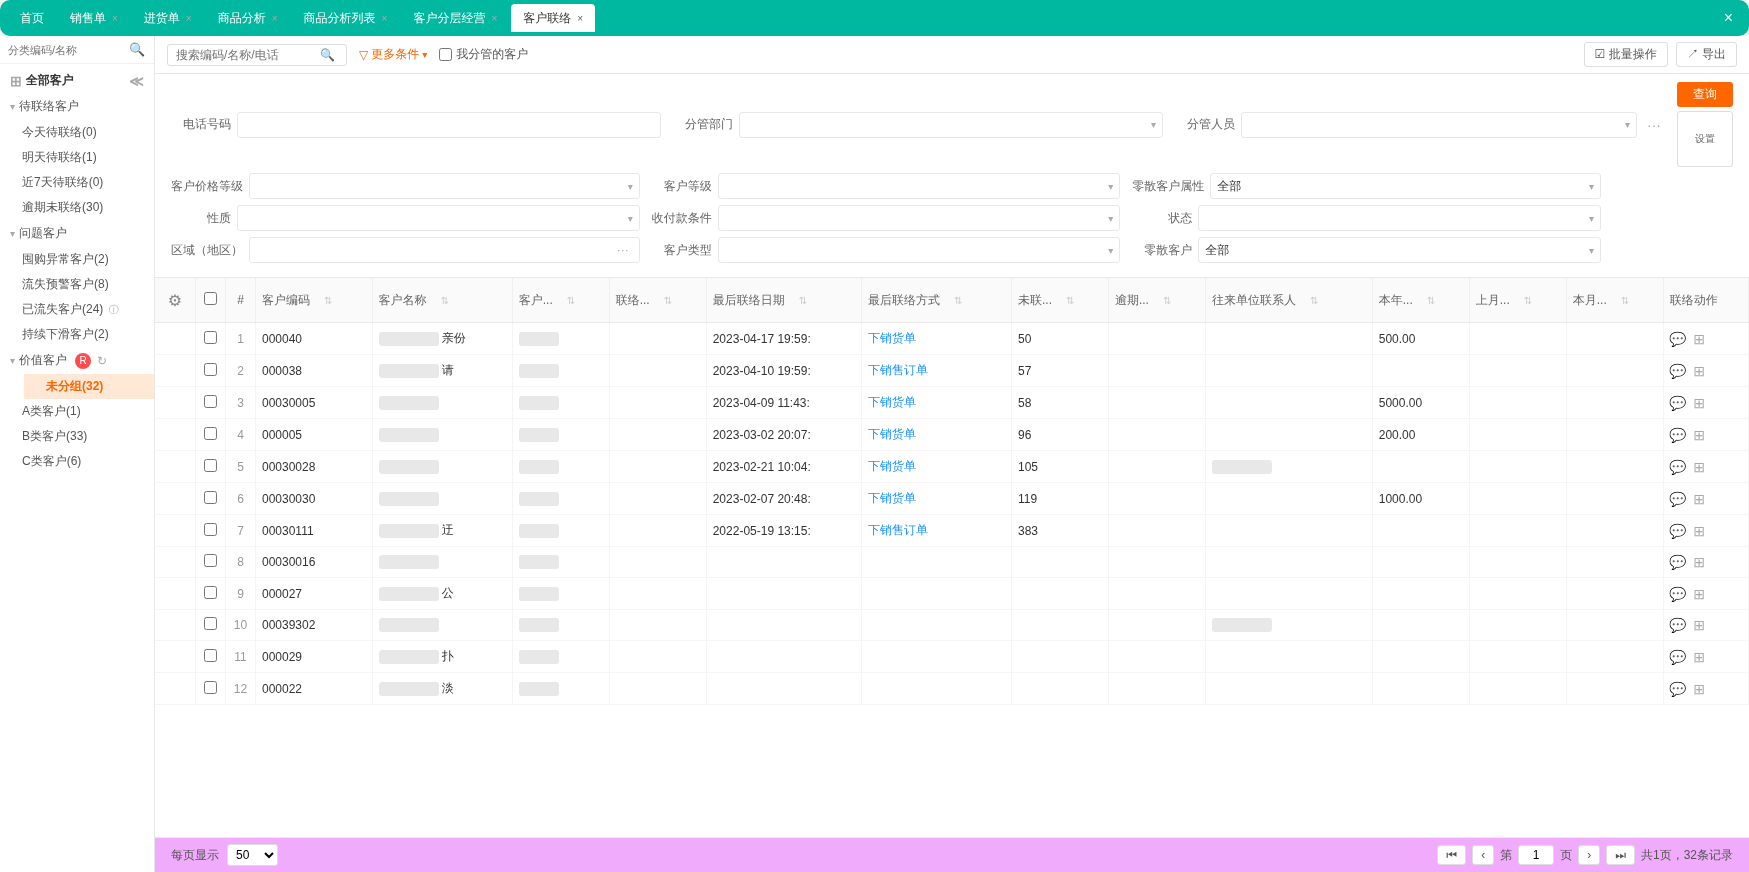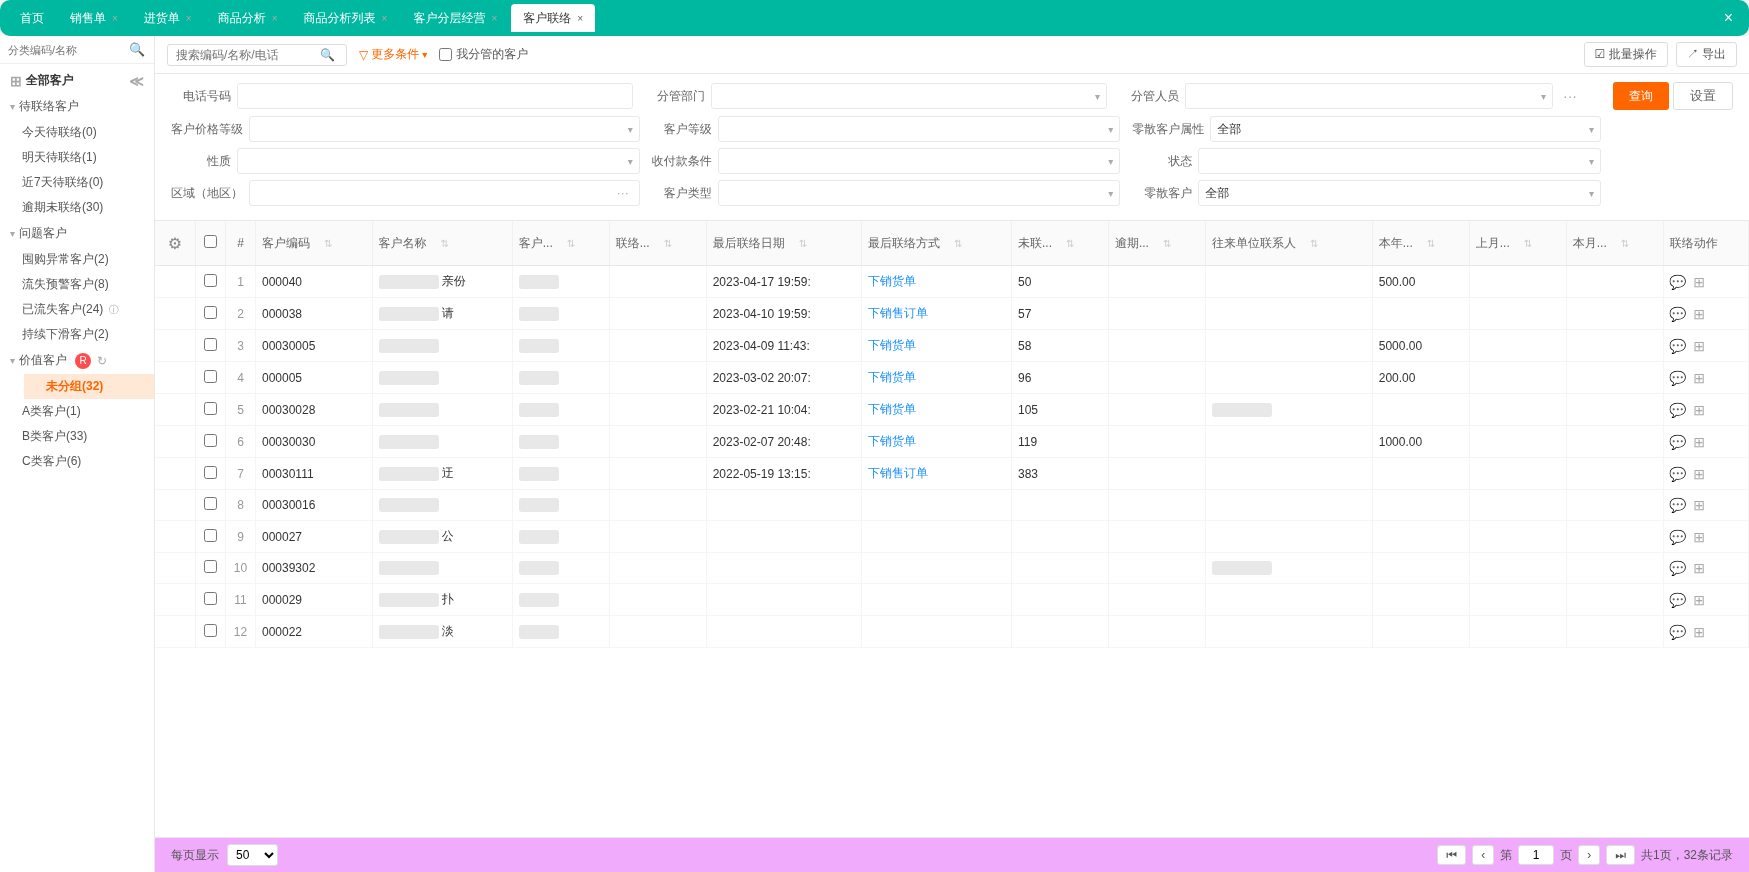--- a/index.html
+++ b/index.html
@@ -246,41 +246,41 @@
       color: #333;
       background: #fff;
       display: flex;
       align-items: center;
       justify-content: space-between;
       cursor: pointer;
     }
     .filter-select .arrow-down { color: #aaa; font-size: 10px; }
     .filter-actions {
       display: flex;
-      flex-direction: row;
+      flex-direction: column;
       gap: 4px;
-      margin-left: 20px;
+      margin-left: 0;
     }
     .btn-search {
       background: #ff6600;
       color: #fff;
       border: none;
       border-radius: 3px;
       padding: 4px 16px;
       cursor: pointer;
       font-size: 12px;
     }
     .btn-reset {
       background: #fff;
       color: #666;
       border: 1px solid #ddd;
       border-radius: 3px;
-      padding: 4px 16px;
-      cursor: pointer;
-      font-size: 13px;
+      padding: 20px 16px;
+      cursor: pointer;
+      font-size: 10px;
     }
     .filter-dots {
       color: #aaa;
       font-size: 14px;
       cursor: pointer;
       padding: 0 4px;
     }
 
     
     .table-wrapper {

